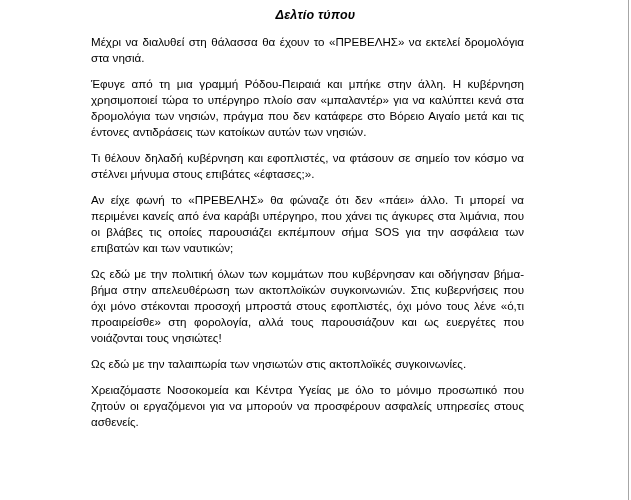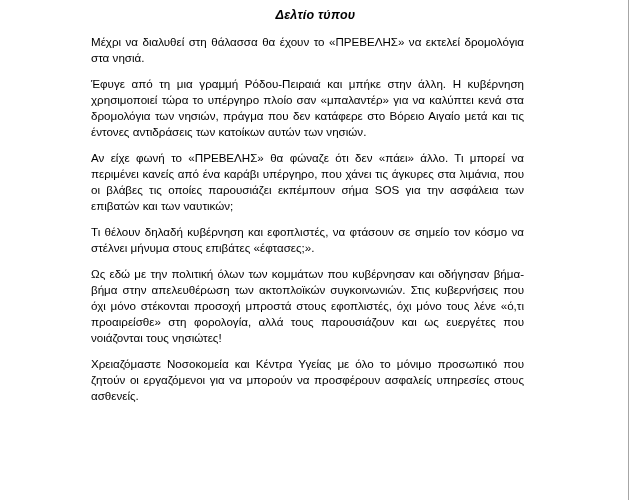--- a/index.html
+++ b/index.html
@@ -78,20 +78,21 @@
 
 <div class="document">
 
   <div class="doc-title">Δελτίο τύπου</div>
 
   <div class="title-gap"></div>
 
   <div class="body-col">
     <p class="para">Μέχρι να διαλυθεί στη θάλασσα θα έχουν το «ΠΡΕΒΕΛΗΣ» να εκτελεί δρομολόγια στα νησιά.</p>
     <p class="para">Έφυγε από τη μια γραμμή Ρόδου-Πειραιά και μπήκε στην άλλη. Η κυβέρνηση χρησιμοποιεί τώρα το υπέργηρο πλοίο σαν «μπαλαντέρ» για να καλύπτει κενά στα δρομολόγια των νησιών, πράγμα που δεν κατάφερε στο Βόρειο Αιγαίο μετά  και τις έντονες αντιδράσεις των κατοίκων αυτών των νησιών.</p>
+    <p class="para">Τι θέλουν δηλαδή κυβέρνηση  και εφοπλιστές, να φτάσουν σε σημείο τον κόσμο να στέλνει μήνυμα στους επιβάτες «έφτασες;».</p>
     <p class="para">Αν είχε φωνή το «ΠΡΕΒΕΛΗΣ» θα φώναζε ότι δεν «πάει» άλλο. Τι μπορεί να περιμένει κανείς από ένα καράβι υπέργηρο, που χάνει τις άγκυρες στα λιμάνια, που οι βλάβες τις οποίες παρουσιάζει εκπέμπουν σήμα SOS για την ασφάλεια των επιβατών και των ναυτικών;</p>
-    <p class="para">Τι θέλουν δηλαδή κυβέρνηση  και εφοπλιστές, να φτάσουν σε σημείο τον κόσμο να στέλνει μήνυμα στους επιβάτες «έφτασες;».</p>
     <p class="para">Ως εδώ με την πολιτική όλων των κομμάτων που κυβέρνησαν και οδήγησαν βήμα-βήμα στην απελευθέρωση των ακτοπλοϊκών συγκοινωνιών. Στις κυβερνήσεις που όχι μόνο στέκονται προσοχή μπροστά στους εφοπλιστές, όχι μόνο τους λένε «ό,τι προαιρείσθε» στη φορολογία, αλλά τους παρουσιάζουν και ως ευεργέτες που νοιάζονται τους νησιώτες!</p>
+    <p class="para">Ως εδώ με την ταλαιπωρία των νησιωτών στις ακτοπλοϊκές συγκοινωνίες.</p>
     <p class="para">Χρειαζόμαστε Νοσοκομεία και Κέντρα Υγείας με όλο το μόνιμο προσωπικό που ζητούν οι εργαζόμενοι για να μπορούν να προσφέρουν ασφαλείς υπηρεσίες στους ασθενείς.</p>
 
   </div>
 
 </div>
 
 </body></html>

